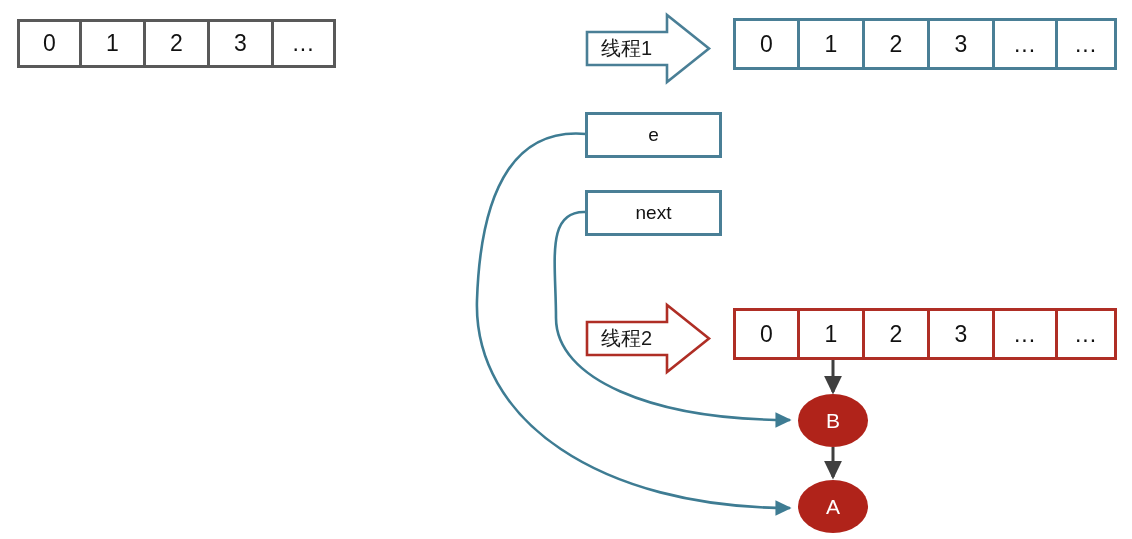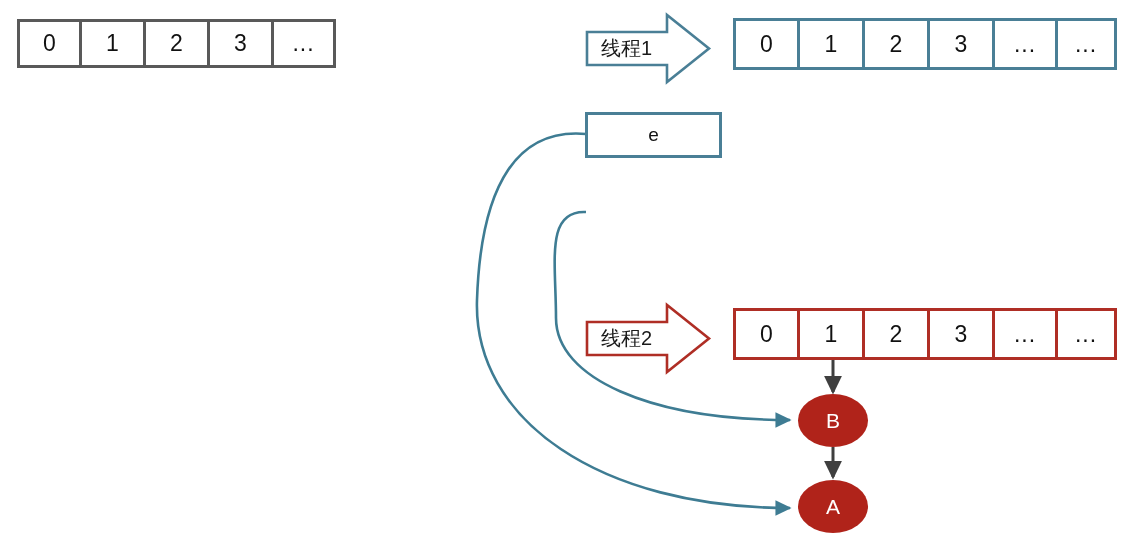--- a/index.html
+++ b/index.html
@@ -165,20 +165,23 @@
     <div class="cell" style="width:65px;">2</div>
     <div class="cell" style="width:65px;">3</div>
     <div class="cell dots" style="width:63px;">...</div>
     <div class="cell dots" style="width:56px;">...</div>
   </div>
 
   <div class="varbox" style="left:585px; top:112px; width:137px; height:46px;">
     <span>e</span>
   </div>
 
+  <div class="varbox" style="left:585px; top:190px; width:137px; height:46px;">
+    <span>next</span>
+  </div>
 
   <div class="blockarrow" style="left:585px; top:302px; width:127px; height:73px;text-align:center;">
     <svg width="127" height="73" viewBox="0 0 127 73" xmlns="http://www.w3.org/2000/svg">
       <path d="M 2,20 L 82,20 L 82,3 L 124,36.5 L 82,70 L 82,53 L 2,53 Z" fill="#ffffff" stroke="#AF2E25" stroke-width="2.6" stroke-linejoin="miter"></path>
     </svg>
     <div class="ba-label">线程2</div>
   </div>
 
   <div class="array red" style="left:733px; top:308px; width:384px; height:52px;">
     <div class="cell" style="width:64px;">0</div>

